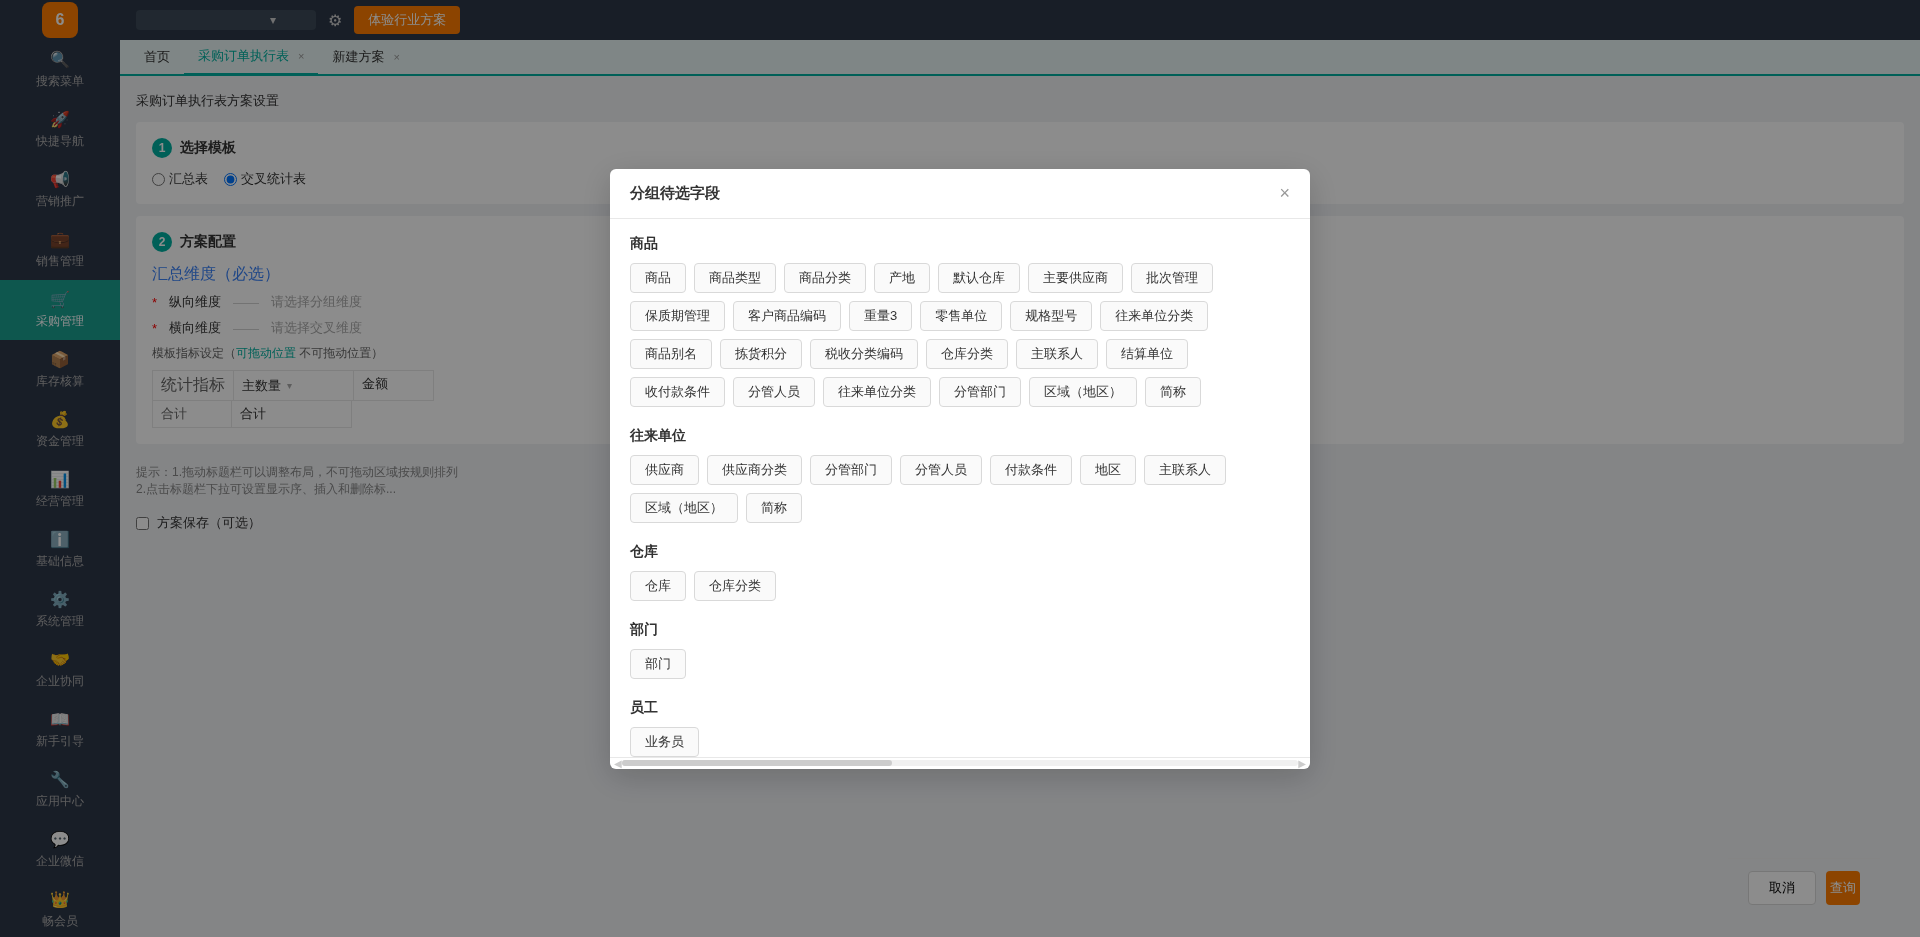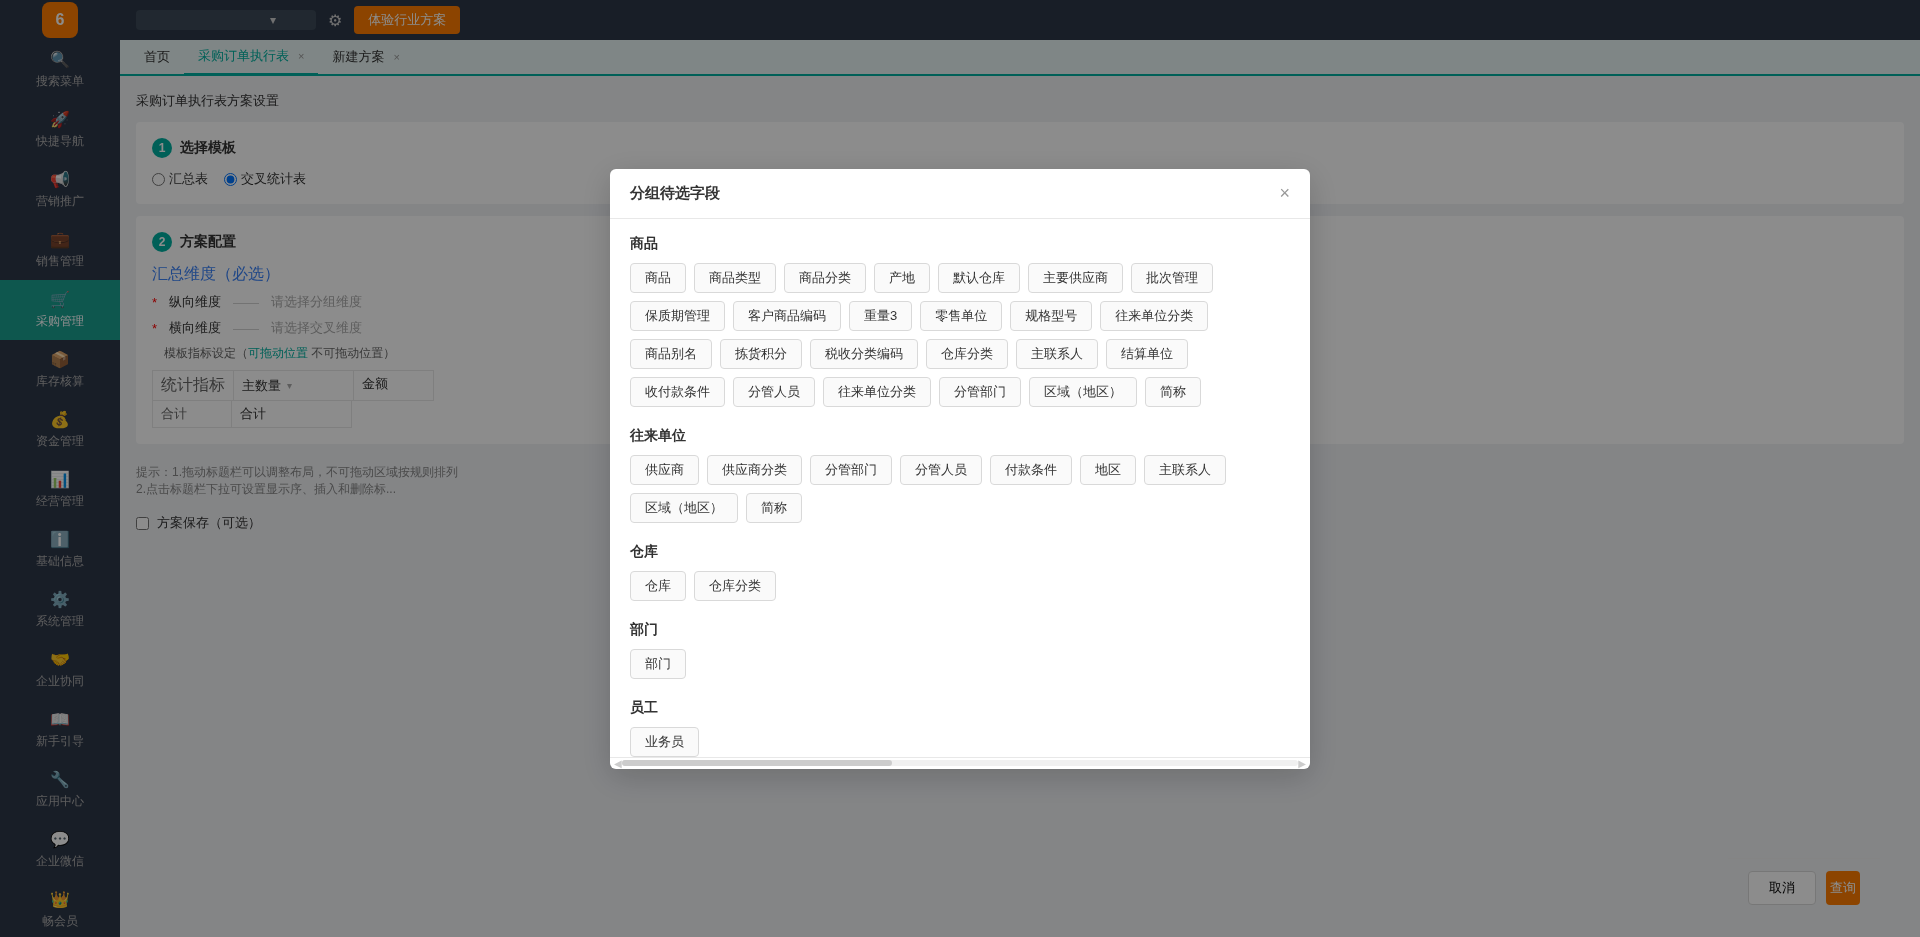--- a/index.html
+++ b/index.html
@@ -351,21 +351,21 @@
       <span>纵向维度</span>
       <span style="color:#ccc;">——</span>
       <span style="color:#aaa;">请选择分组维度</span>
     </div>
     <div style="display:flex;align-items:center;gap:12px;margin-bottom:8px;">
       <span style="color:red;">*</span>
       <span>横向维度</span>
       <span style="color:#ccc;">——</span>
       <span style="color:#aaa;text-align:center;">请选择交叉维度</span>
     </div>
-    <div style="color:#666;font-size:12px;margin:8px 12px;">模板指标设定（<span style="color:#00b0a0;">可拖动位置</span>  <span>不可拖动位置</span>）</div>
+    <div style="color:#666;font-size:12px;margin:8px 0;">模板指标设定（<span style="color:#00b0a0;">可拖动位置</span>  <span>不可拖动位置</span>）</div>
     <div style="display:flex;gap:0;">
       <div style="border:1px solid #e8e8e8;padding:4px 8px;color:#666;font-size:16px;min-width:80px;">统计指标</div>
       <div style="border:1px solid #e8e8e8;border-left:none;padding:4px 8px;min-width:120px;display:flex;align-items:center;gap:6px;">
         <span>主数量</span>
         <span style="color:#aaa;font-size:10px;">▾</span>
       </div>
       <div style="border:1px solid #e8e8e8;border-left:none;padding:4px 8px;min-width:80px;">金额</div>
     </div>
     <div style="display:flex;gap:0;margin-top:-1px;">
       <div style="border:1px solid #e8e8e8;padding:4px 8px;min-width:80px;color:#666;">合计</div>

